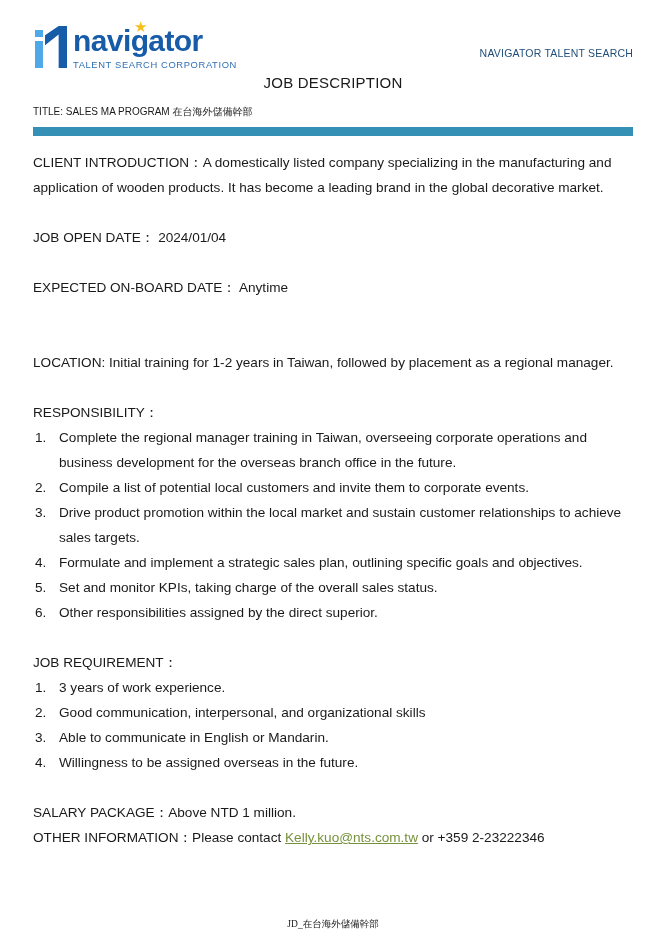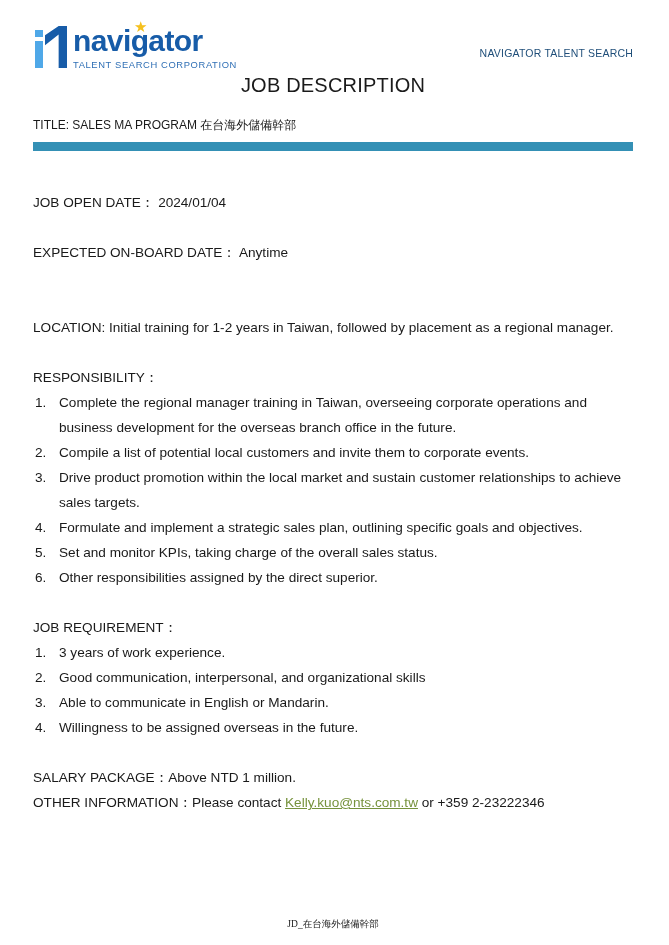--- a/index.html
+++ b/index.html
@@ -101,28 +101,28 @@
     font-size: 10.5px;
     color: #1F4E79;
     letter-spacing: 0.2px;
     white-space: nowrap;
     padding-left: 24px;
   }
 
   
   .doc-title {
     text-align: center;
-    font-size: 20px;
+    font-size: 15px;
     letter-spacing: 0.2px;
     margin-top: 6px;
     color: #1a1a1a;
   }
   .job-title {
-    font-size: 12px;
-    margin-top: 20px;
+    font-size: 10px;
+    margin-top: 14px;
     color: #1a1a1a;
     white-space: nowrap;
   }
   .divider {
     margin-top: 8px;
     height: 9px;
     background: #3490B5;
   }
 
   
@@ -193,20 +193,21 @@
 
     <div class="corner-label">NAVIGATOR TALENT SEARCH</div>
   </div>
 
   <div class="doc-title">JOB DESCRIPTION</div>
   <div class="job-title">TITLE: SALES MA PROGRAM 在台海外儲備幹部</div>
   <div class="divider"></div>
 
   <div class="body-area">
 
+    <p class="para">CLIENT INTRODUCTION：A domestically listed company specializing in the manufacturing and application of wooden products. It has become a leading brand in the global decorative market.</p>
 
     <div class="gap-lg"></div>
 
     <p class="para">JOB OPEN DATE： 2024/01/04</p>
 
     <div class="gap-lg"></div>
 
     <p class="para">EXPECTED ON-BOARD DATE： Anytime</p>
 
     <div class="gap-lg"></div>

